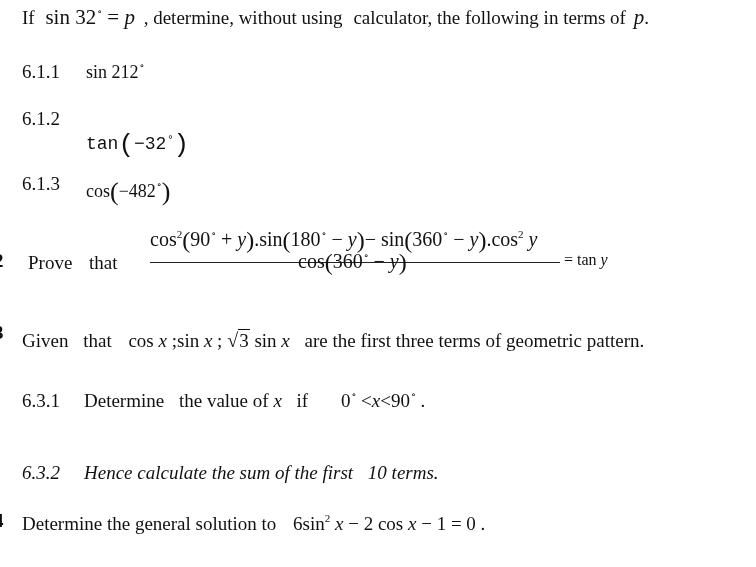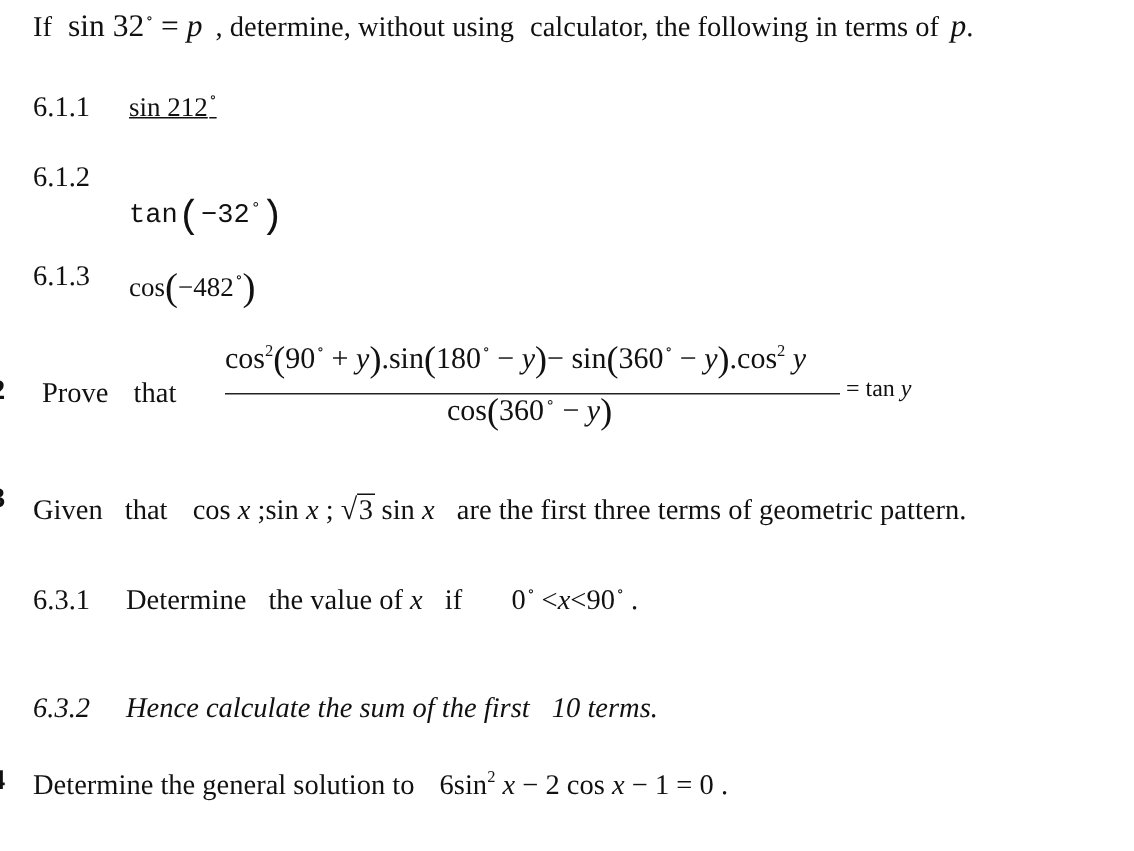--- a/index.html
+++ b/index.html
@@ -32,21 +32,21 @@
 <div class="abs frag" style="left:-6px; top:510px;">4</div>
 
 <div class="abs" style="left:22px; top:5px;">
   <span>If</span>
   <span style="margin-left:6px; font-size:21px;"><span>sin 32</span><span class="deg">∘</span> <span>=</span> <span class="i">p</span></span>
   <span style="margin-left:4px;">, determine, without using</span>
   <span style="margin-left:6px;">calculator, the following in terms of</span>
   <span class="i" style="margin-left:3px; font-size:21px;">p</span><span>.</span>
 </div>
 
-<div class="abs" style="left:22px; top:60px;text-decoration:underline;">
+<div class="abs" style="left:22px; top:60px;">
   <span class="num">6.1.1</span><span style="margin-left:2px; font-size:18px;"><span>sin 212</span><span class="deg">∘</span></span>
 </div>
 
 <div class="abs" style="left:22px; top:107px;">
   <span class="num">6.1.2</span><span style="margin-left:2px; font-size:18px; position:relative; top:24px;font-family:Liberation Mono, monospace;"><span>tan</span><span class="paren">(</span><span>−32</span><span class="deg">∘</span><span class="paren">)</span></span>
 </div>
 
 <div class="abs" style="left:22px; top:172px;">
   <span class="num">6.1.3</span><span style="margin-left:2px; font-size:18px; position:relative; top:7px;"><span>cos</span><span class="paren">(</span><span>−482</span><span class="deg">∘</span><span class="paren">)</span></span>
 </div>
@@ -54,21 +54,21 @@
 <div class="abs" style="left:28px; top:252px;">
   <span>Prove</span>
   <span style="margin-left:12px;">that</span>
 </div>
 
 <div class="frac" style="left:150px; top:228px;">
   <div class="top" style="left:0; top:0; font-size:20px;">
     <span>cos</span><span class="sup">2</span><span class="bigparen">(</span><span>90</span><span class="deg">∘</span><span> + </span><span class="i">y</span><span class="bigparen">)</span>.<span>sin</span><span class="bigparen">(</span><span>180</span><span class="deg">∘</span><span> − </span><span class="i">y</span><span class="bigparen">)</span><span>− sin</span><span class="bigparen">(</span><span>360</span><span class="deg">∘</span><span> − </span><span class="i">y</span><span class="bigparen">)</span>.<span>cos</span><span class="sup">2</span> <span class="i">y</span>
   </div>
   <div class="bar" style="left:0; top:34px; width:410px;"></div>
-  <div class="bot" style="left:148px; top:34px; font-size:20px;font-family:Liberation Serif, serif;">
+  <div class="bot" style="left:148px; top:22px; font-size:20px;">
     <span>cos</span><span class="bigparen">(</span><span>360</span><span class="deg">∘</span><span> − </span><span class="i">y</span><span class="bigparen">)</span>
   </div>
 </div>
 
 <div class="abs" style="left:564px; top:251px; font-size:16px;">
   <span>= tan</span> <span class="i">y</span>
 </div>
 
 <div class="abs" style="left:22px; top:329px;">
   <span>Given</span>

